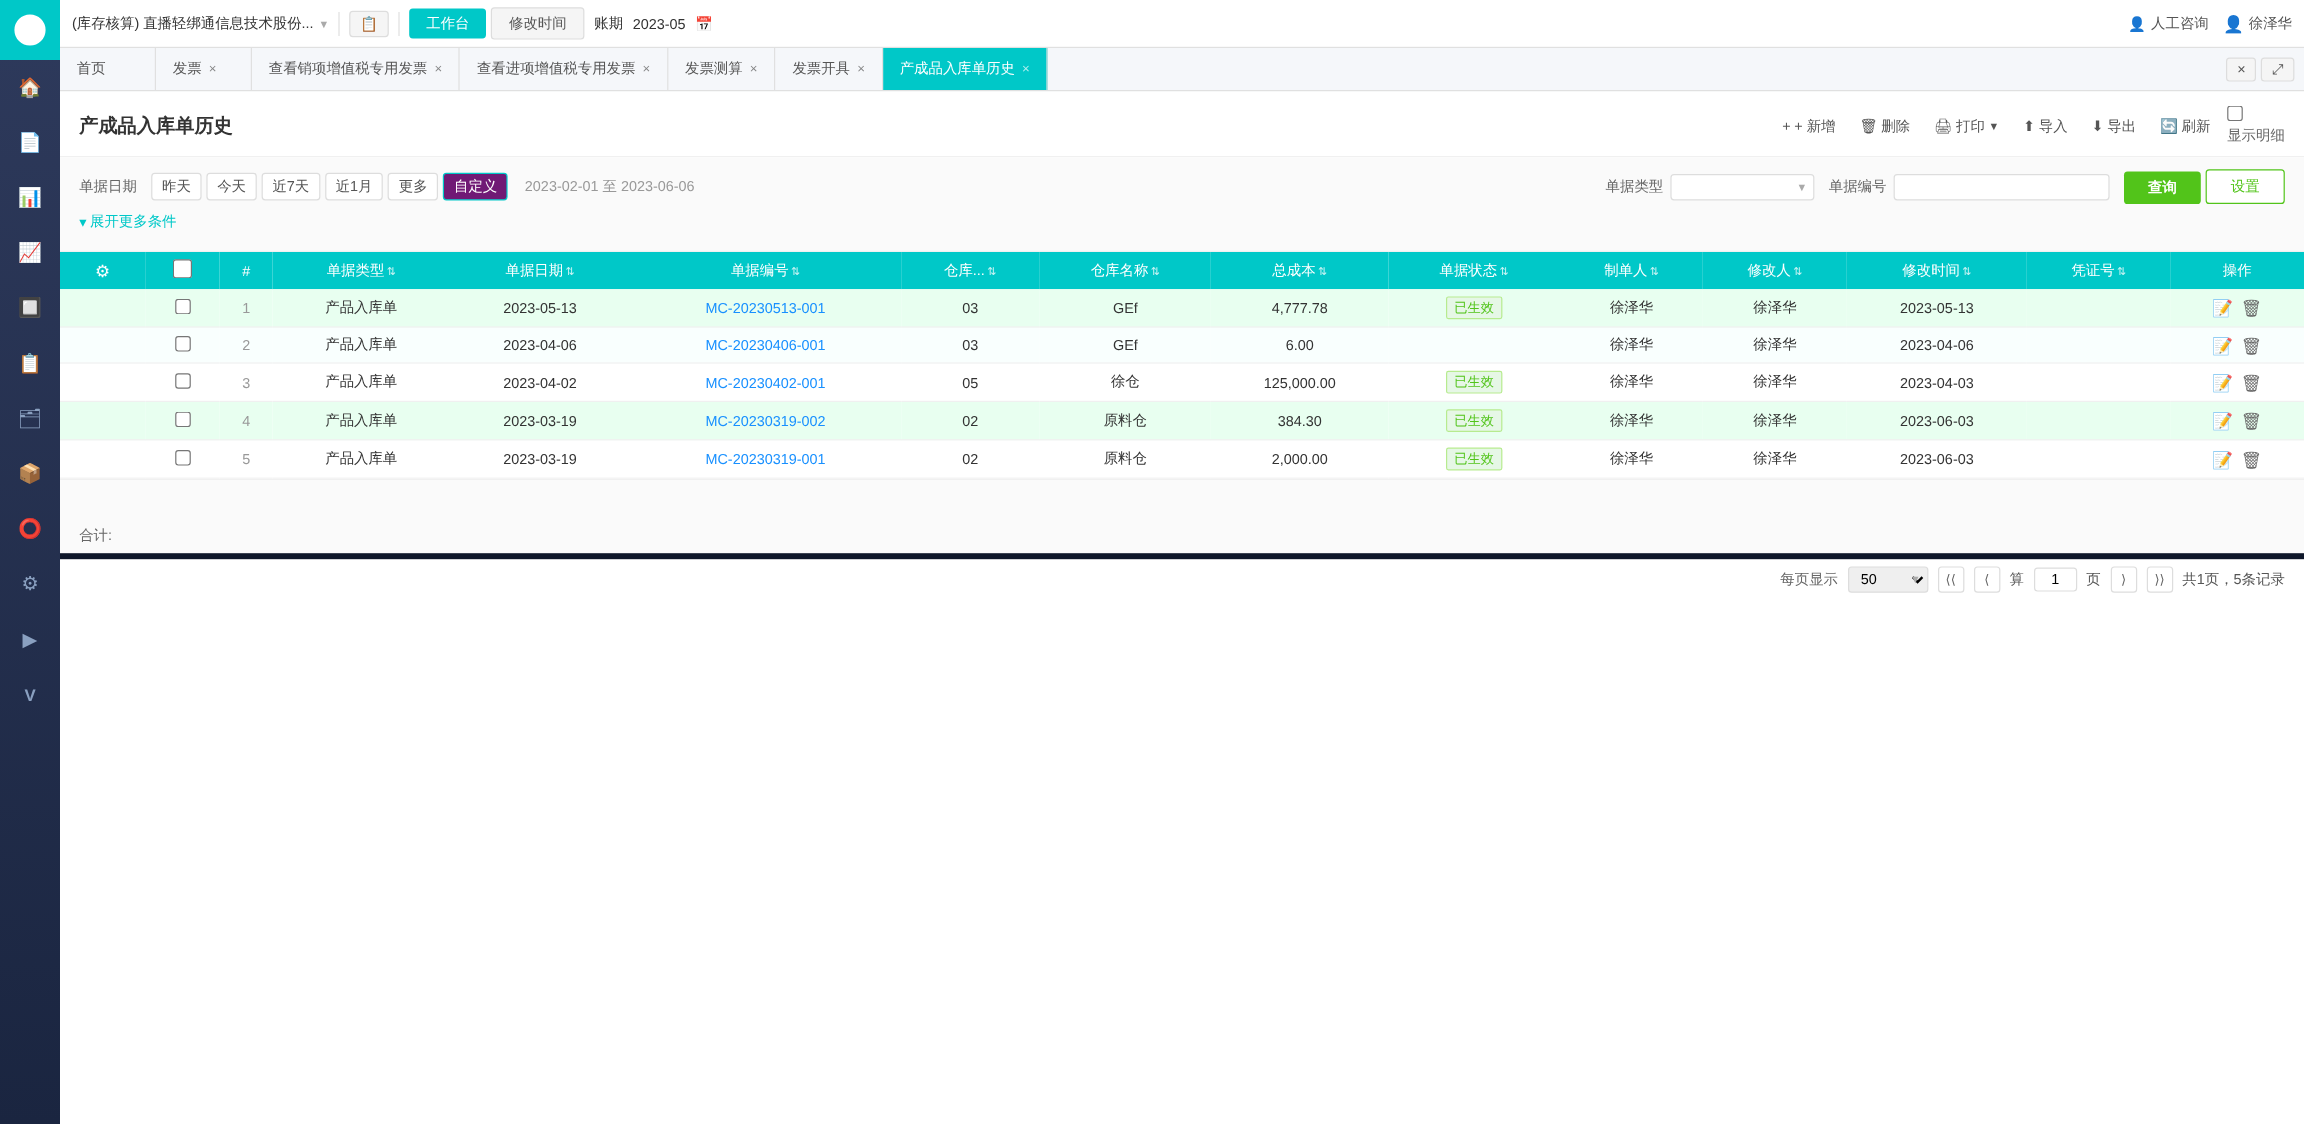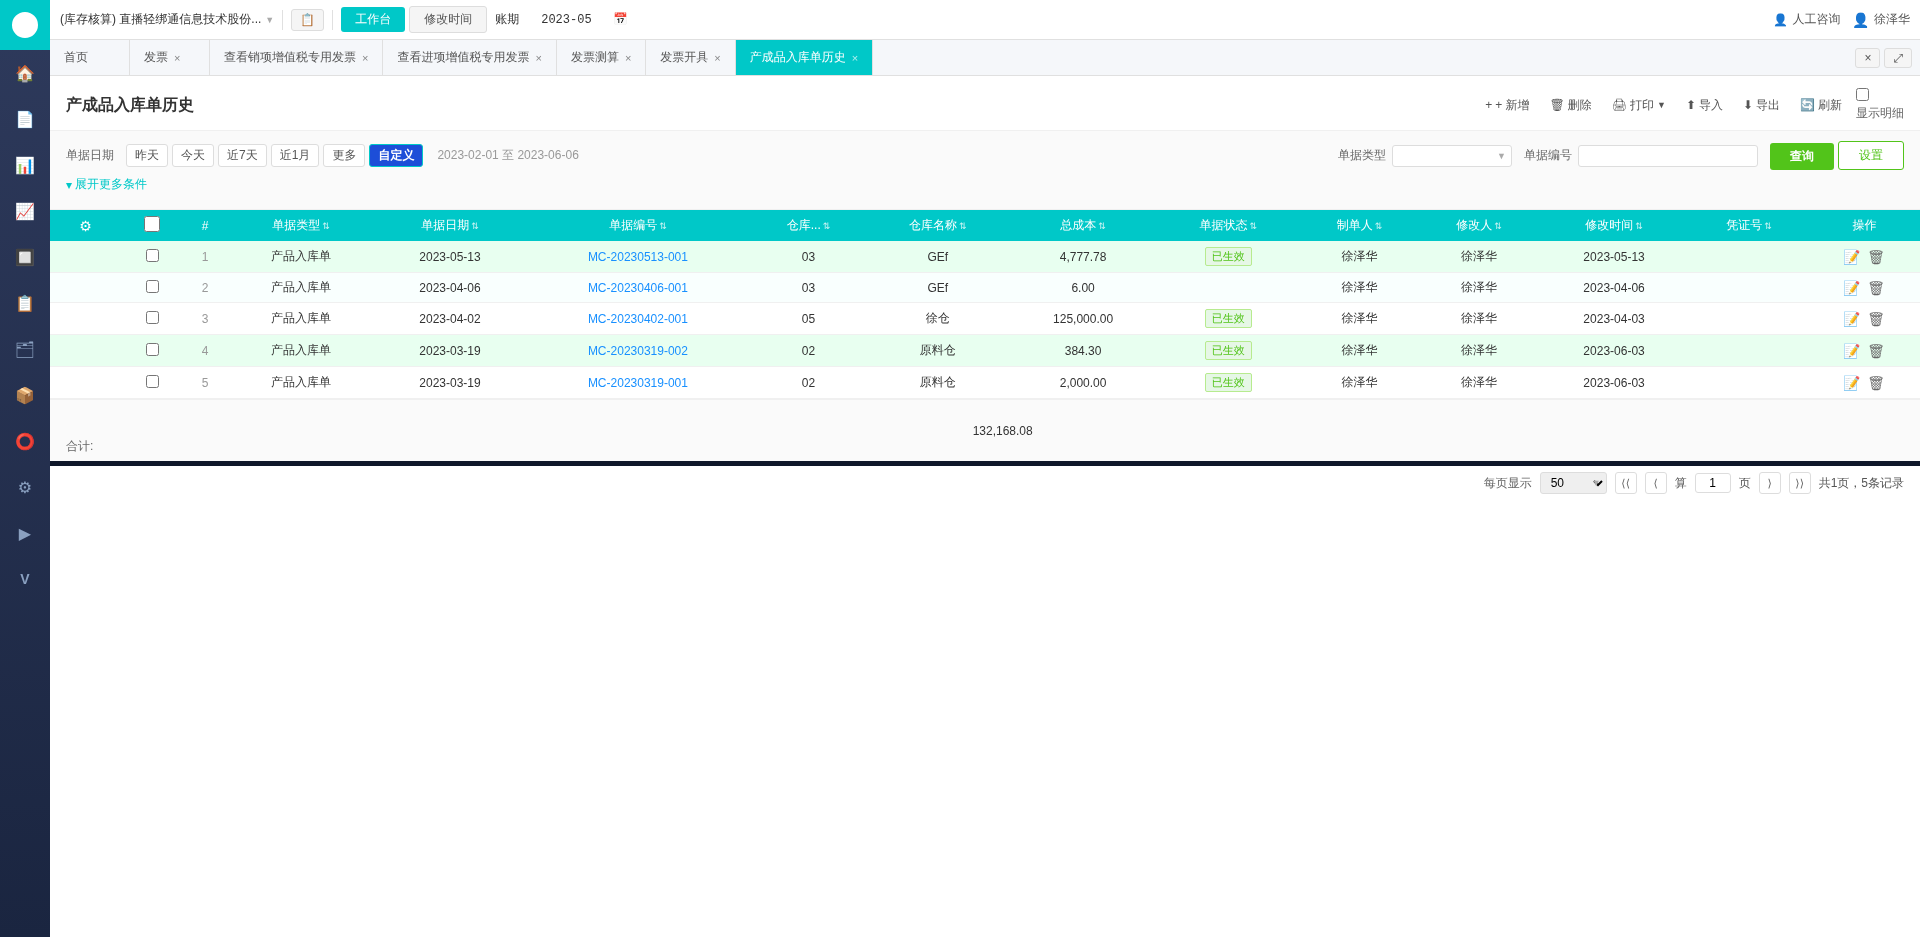--- a/index.html
+++ b/index.html
@@ -19,21 +19,21 @@
     
     .topbar {
       position: fixed; left: 50px; top: 0; right: 0; height: 40px; background: #fff;
       display: flex; align-items: center; border-bottom: 1px solid #e0e0e0; z-index: 99; padding: 0 10px;
     }
     .topbar-company { display: flex; align-items: center; font-size: 12px; color: #333; gap: 4px; }
     .topbar-divider { width: 1px; height: 20px; background: #e0e0e0; margin: 0 8px; }
     .topbar-btn { padding: 4px 14px; border-radius: 3px; border: none; cursor: pointer; font-size: 12px; }
     .btn-primary { background: #00c8c8; color: white; }
     .btn-secondary { background: #f5f5f5; border: 1px solid #ddd; color: #555; }
-    .topbar-period { font-size: 12px; color: #333; display: flex; align-items: center; gap: 22px; margin-left: 8px; font-family: Liberation Mono, monospace; }
+    .topbar-period { font-size: 12px; color: #333; display: flex; align-items: center; gap: 8px; margin-left: 8px; }
     .topbar-right { margin-left: auto; display: flex; align-items: center; gap: 12px; font-size: 12px; color: #555; }
     .topbar-right .user-area { display: flex; align-items: center; gap: 4px; cursor: pointer; }
 
     
     .tabbar {
       position: fixed; left: 50px; top: 40px; right: 0; height: 36px; background: #f5f7fa;
       display: flex; align-items: stretch; border-bottom: 1px solid #e0e0e0; z-index: 98; overflow-x: auto;
     }
     .tab {
       display: flex; align-items: center; padding: 0 14px; font-size: 12px; color: #555; cursor: pointer;
@@ -57,21 +57,21 @@
     .page-title { font-size: 16px; font-weight: bold; color: #333; }
     .page-actions { display: flex; align-items: center; gap: 8px; font-size: 12px; }
     .action-btn { display: flex; align-items: center; gap: 3px; cursor: pointer; color: #555; padding: 4px 6px; border-radius: 3px; }
 
     
     .filter-bar { padding: 10px 16px; background: #fafafa; border-bottom: 1px solid #f0f0f0; }
     .filter-row { display: flex; align-items: center; gap: 12px; flex-wrap: wrap; margin-bottom: 6px; }
     .filter-label { font-size: 12px; color: #666; white-space: nowrap; }
     .filter-date-btns { display: flex; align-items: center; gap: 4px; }
     .date-btn { padding: 2px 8px; border-radius: 3px; border: 1px solid #ddd; background: #fff; cursor: pointer; font-size: 12px; color: #555; }
-    .date-btn.custom { background: #1d4ed8; color: white; border-color: #00c8c8; font-weight: bold; }
+    .date-btn.custom { background: #701a75; color: white; border-color: #00c8c8; }
     .filter-date-range { font-size: 12px; color: #666; }
     .filter-select { display: flex; align-items: center; gap: 6px; }
     .select-box { border: 1px solid #ddd; border-radius: 3px; padding: 3px 24px 3px 8px; font-size: 12px; background: #fff; color: #333; appearance: none; cursor: pointer; min-width: 120px; position: relative; }
     .select-wrapper { position: relative; display: inline-block; }
     .select-wrapper::after { content: '▼'; position: absolute; right: 6px; top: 50%; transform: translateY(-50%); font-size: 9px; color: #aaa; pointer-events: none; }
     .filter-input { border: 1px solid #ddd; border-radius: 3px; padding: 3px 8px; font-size: 12px; width: 180px; }
     .expand-btn { display: flex; align-items: center; gap: 3px; color: #00c8c8; cursor: pointer; font-size: 12px; }
     .query-btn { padding: 5px 20px; background: #7ee8a2; border: none; border-radius: 3px; color: #fff; cursor: pointer; font-size: 12px; font-weight: bold; }
     .query-btn.primary { background: #52c41a; }
     .set-btn { padding: 5px 20px; background: #fff; border: 1px solid #52c41a; border-radius: 3px; color: #52c41a; cursor: pointer; font-size: 12px; }
@@ -411,21 +411,20 @@
         <span class="action-icon del" title="删除">🗑</span>
       </div>
     </td>
   </tr>
         </tbody>
     </table>
   </div>
 
   <div class="table-footer">
     <span class="total-label">合计:</span>
-    <span class="total-value">132,168.08</span>
   </div>
 
   <div class="pagination">
     <span class="page-size-label">每页显示</span>
     <div class="select-wrapper">
       <select class="page-size-select">
         <option>20</option>
         <option selected="">50</option>
         <option>100</option>
       </select>

